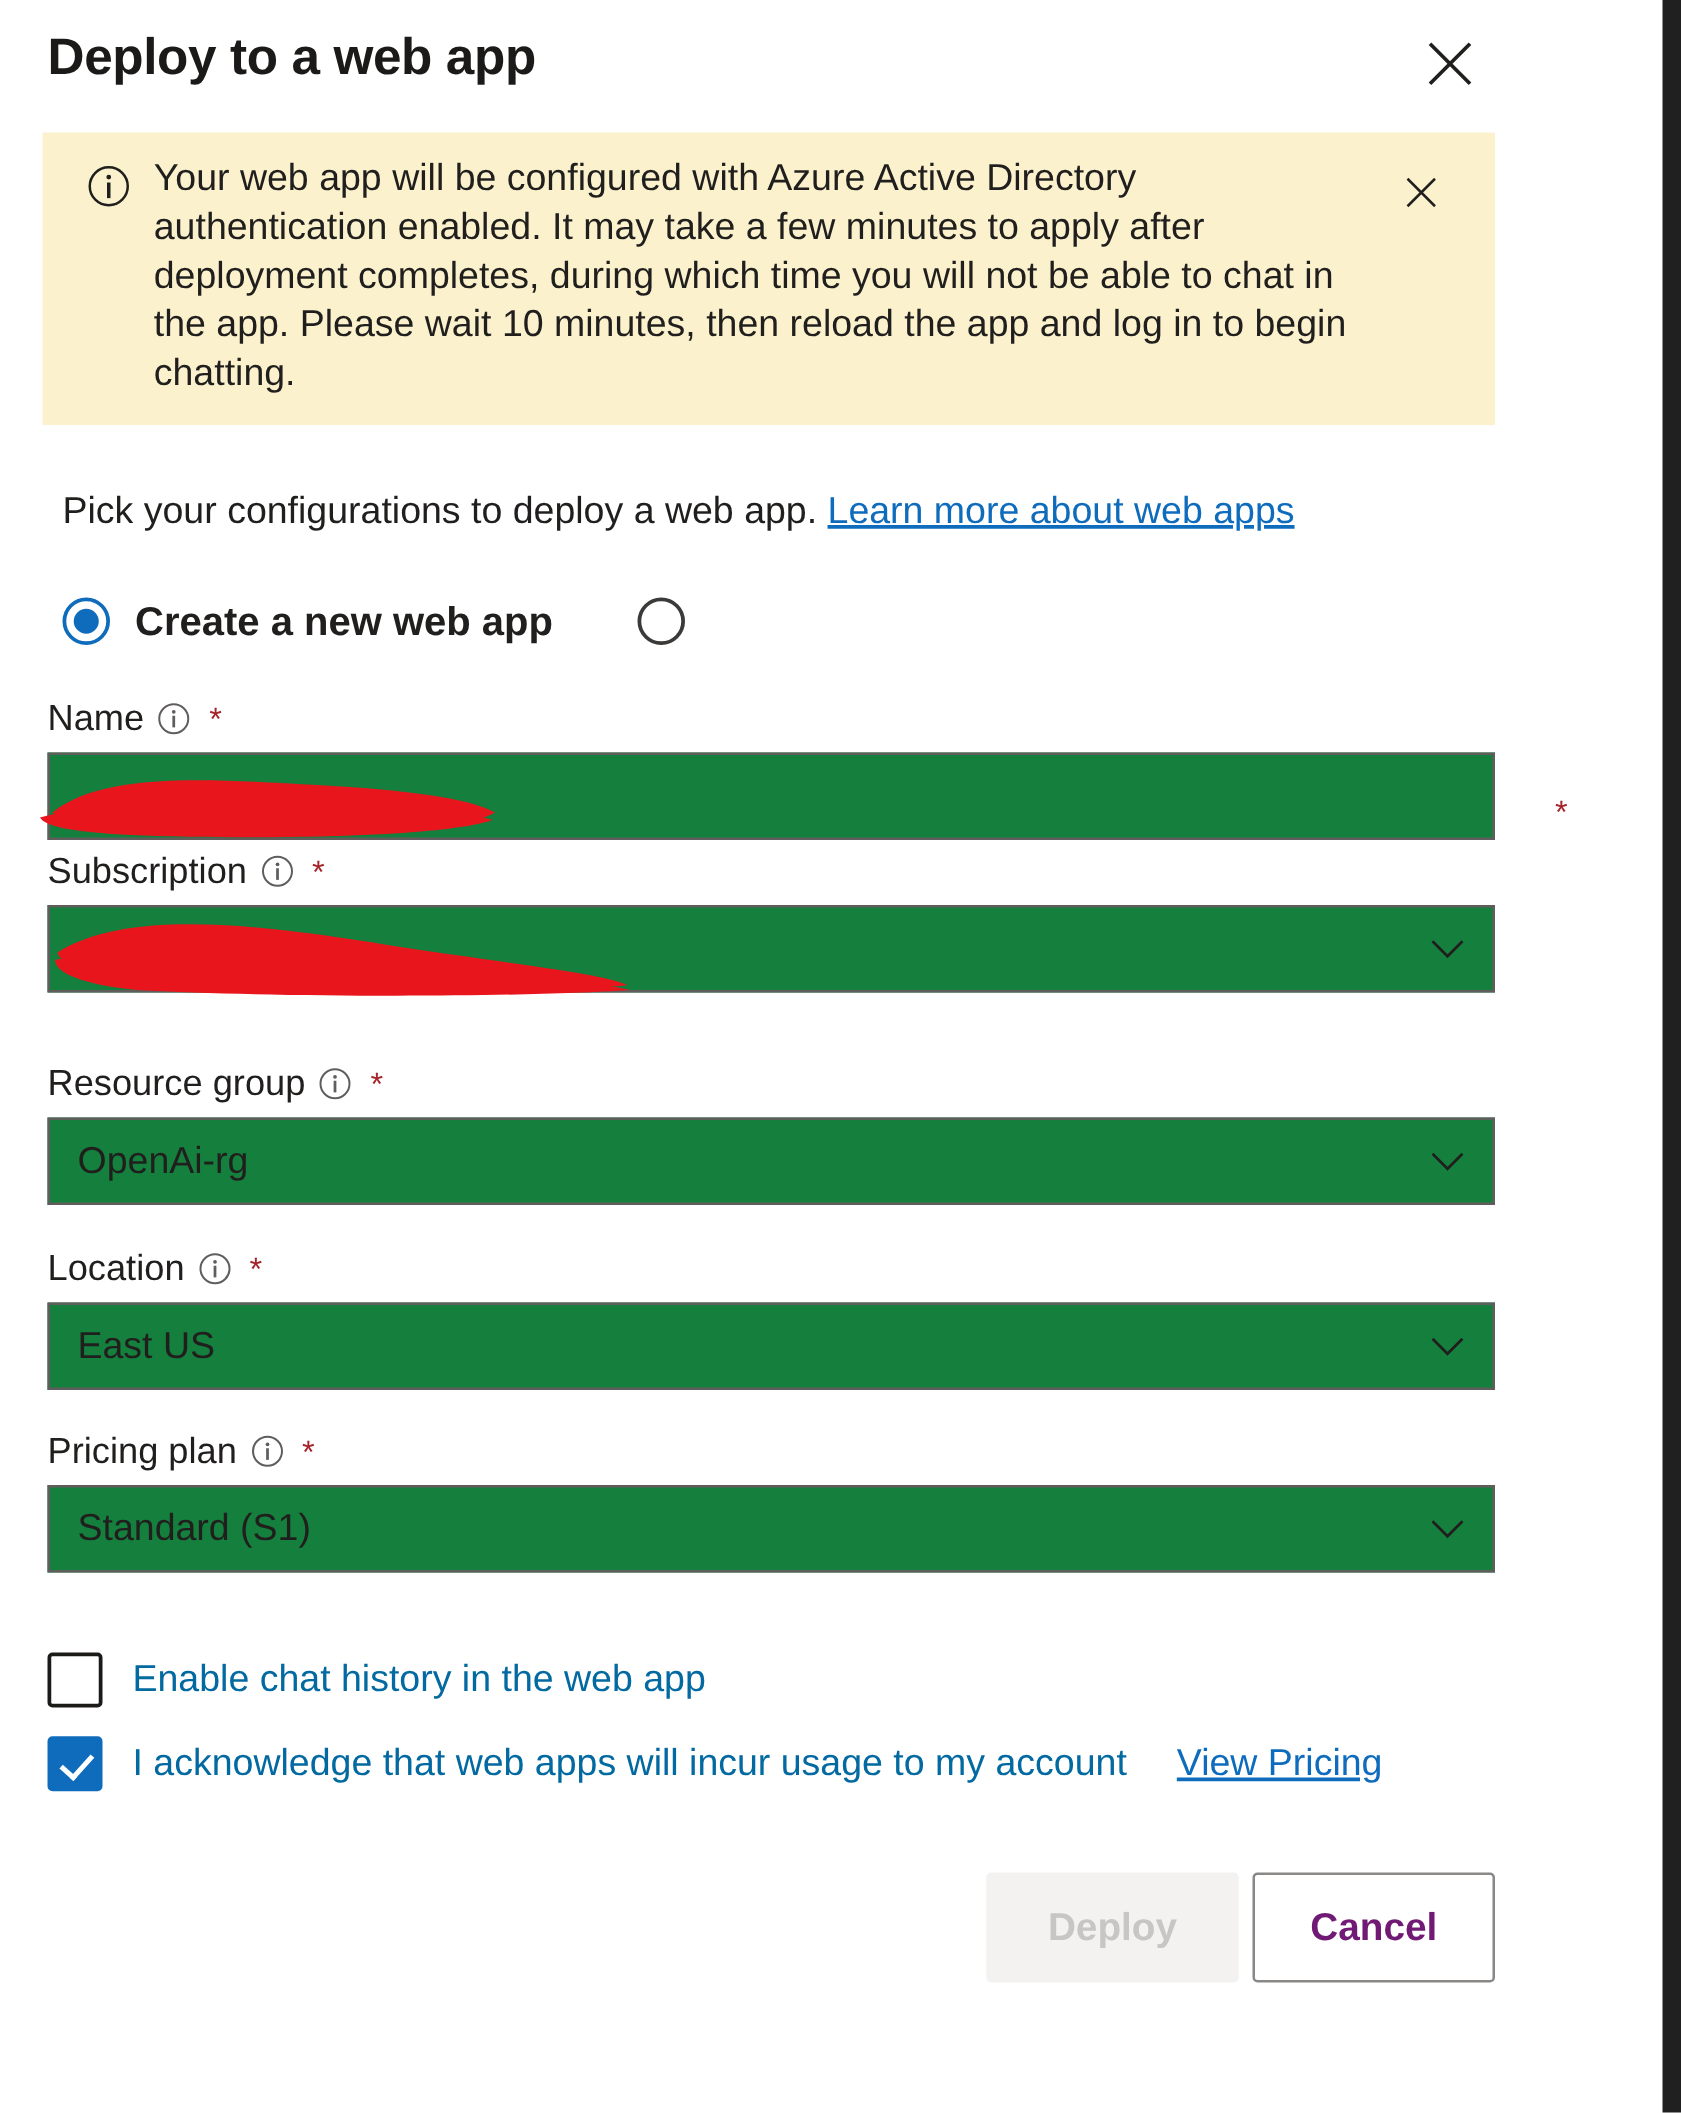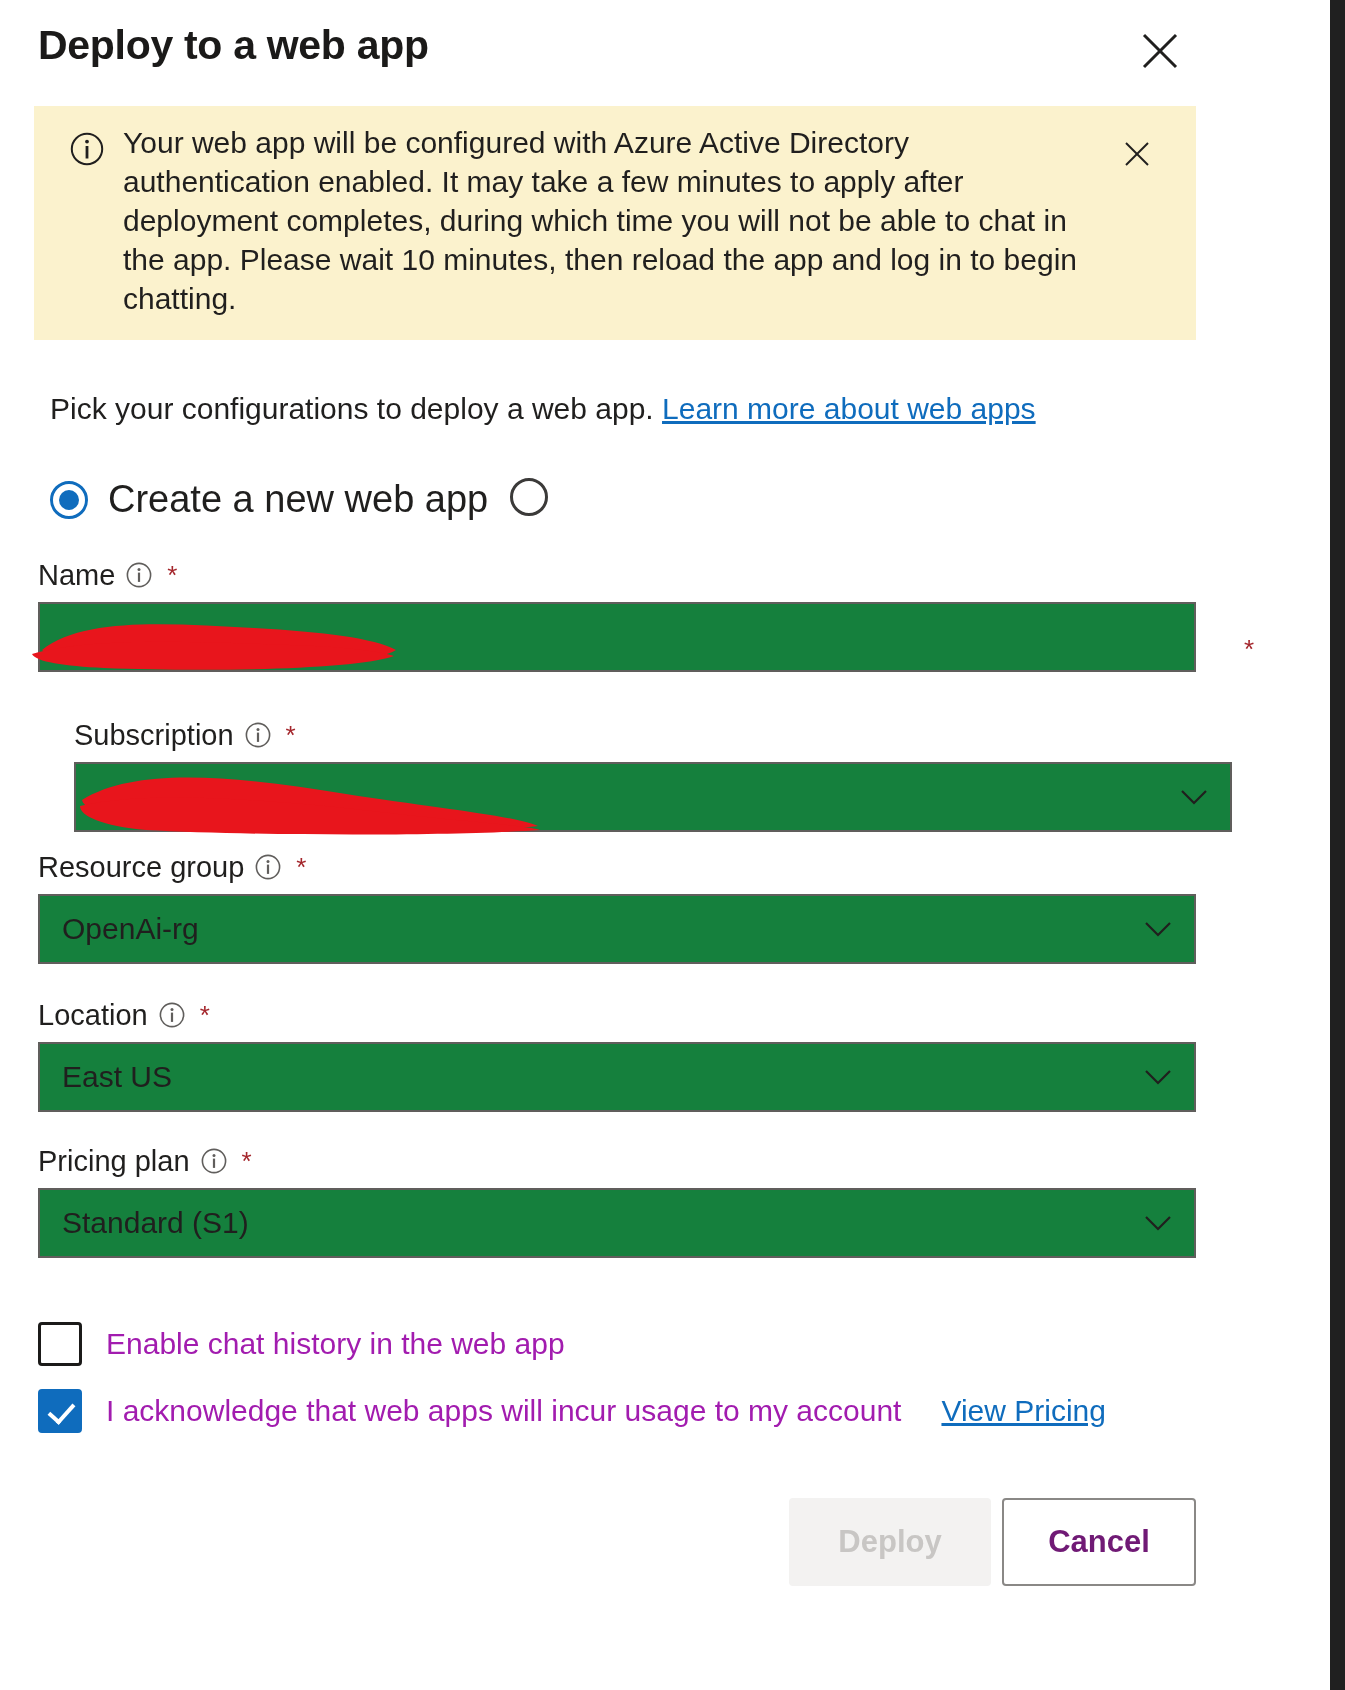--- a/index.html
+++ b/index.html
@@ -152,23 +152,24 @@
     left: 50%;
     top: 50%;
     transform: translate(-50%, -50%);
     width: 20px;
     height: 20px;
     border-radius: 50%;
     background: #0f6cbd;
   }
   .radio-label {
     margin-left: 20px;
-    font-size: 38px;
-    color: #201f1e;
-    white-space: nowrap;
+    font-size: 32px;
+    color: #201f1e;
+    white-space: nowrap;
+    font-weight: bold;
   }
 
   
   .field { position: absolute; left: 38px; width: 1158px; }
   .field-label-row {
     display: flex;
     align-items: center;
     height: 38px;
     margin-bottom: 8px;
   }
@@ -257,21 +258,21 @@
     top: 6px;
     width: 11px;
     height: 21px;
     border: solid #ffffff;
     border-width: 0 4px 4px 0;
     transform: rotate(42deg);
   }
   .check-label {
     margin-left: 24px;
     font-size: 30px;
-    color: #a21caf;
+    color: #0369a1;
     white-space: nowrap;
   }
   .pricing-link {
     margin-left: 40px;
     font-size: 30px;
     color: #0f6cbd;
     text-decoration: underline;
     white-space: nowrap;
     cursor: pointer;
   }
@@ -373,21 +374,21 @@
     <div class="control">
       <span class="value"></span>
       <svg class="redaction" style="left:-16px; top:-6px;" width="380" height="80" viewBox="0 0 380 80">
         <path d="M18 52 C 60 18, 150 26, 230 30 C 300 34, 350 40, 372 52 C 350 66, 250 70, 170 66 C 90 62, 30 62, 18 52 Z" fill="#e8151c"></path>
         <path d="M8 56 C 70 38, 180 44, 290 48 C 330 50, 358 54, 370 58 C 330 72, 180 74, 80 70 C 40 68, 12 64, 8 56 Z" fill="#e8151c"></path>
       </svg>
     </div>
     <span class="outer-star" style="top:78px;">*</span>
   </div>
 
-  <div class="field" style="top:716px;margin-left:36px;">
+  <div class="field" style="top:678px;">
     <div class="field-label-row">
       <span class="field-label">Subscription</span>
       <span class="info-icon">
         <svg width="26" height="26" viewBox="0 0 26 26">
           <circle cx="13" cy="13" r="11.6" fill="none" stroke="#605e5c" stroke-width="1.6"></circle>
           <circle cx="13" cy="7.4" r="1.5" fill="#605e5c"></circle>
           <rect x="11.9" y="10.6" width="2.2" height="9.3" fill="#605e5c"></rect>
         </svg>
       </span>
       <span class="req-star">*</span>

